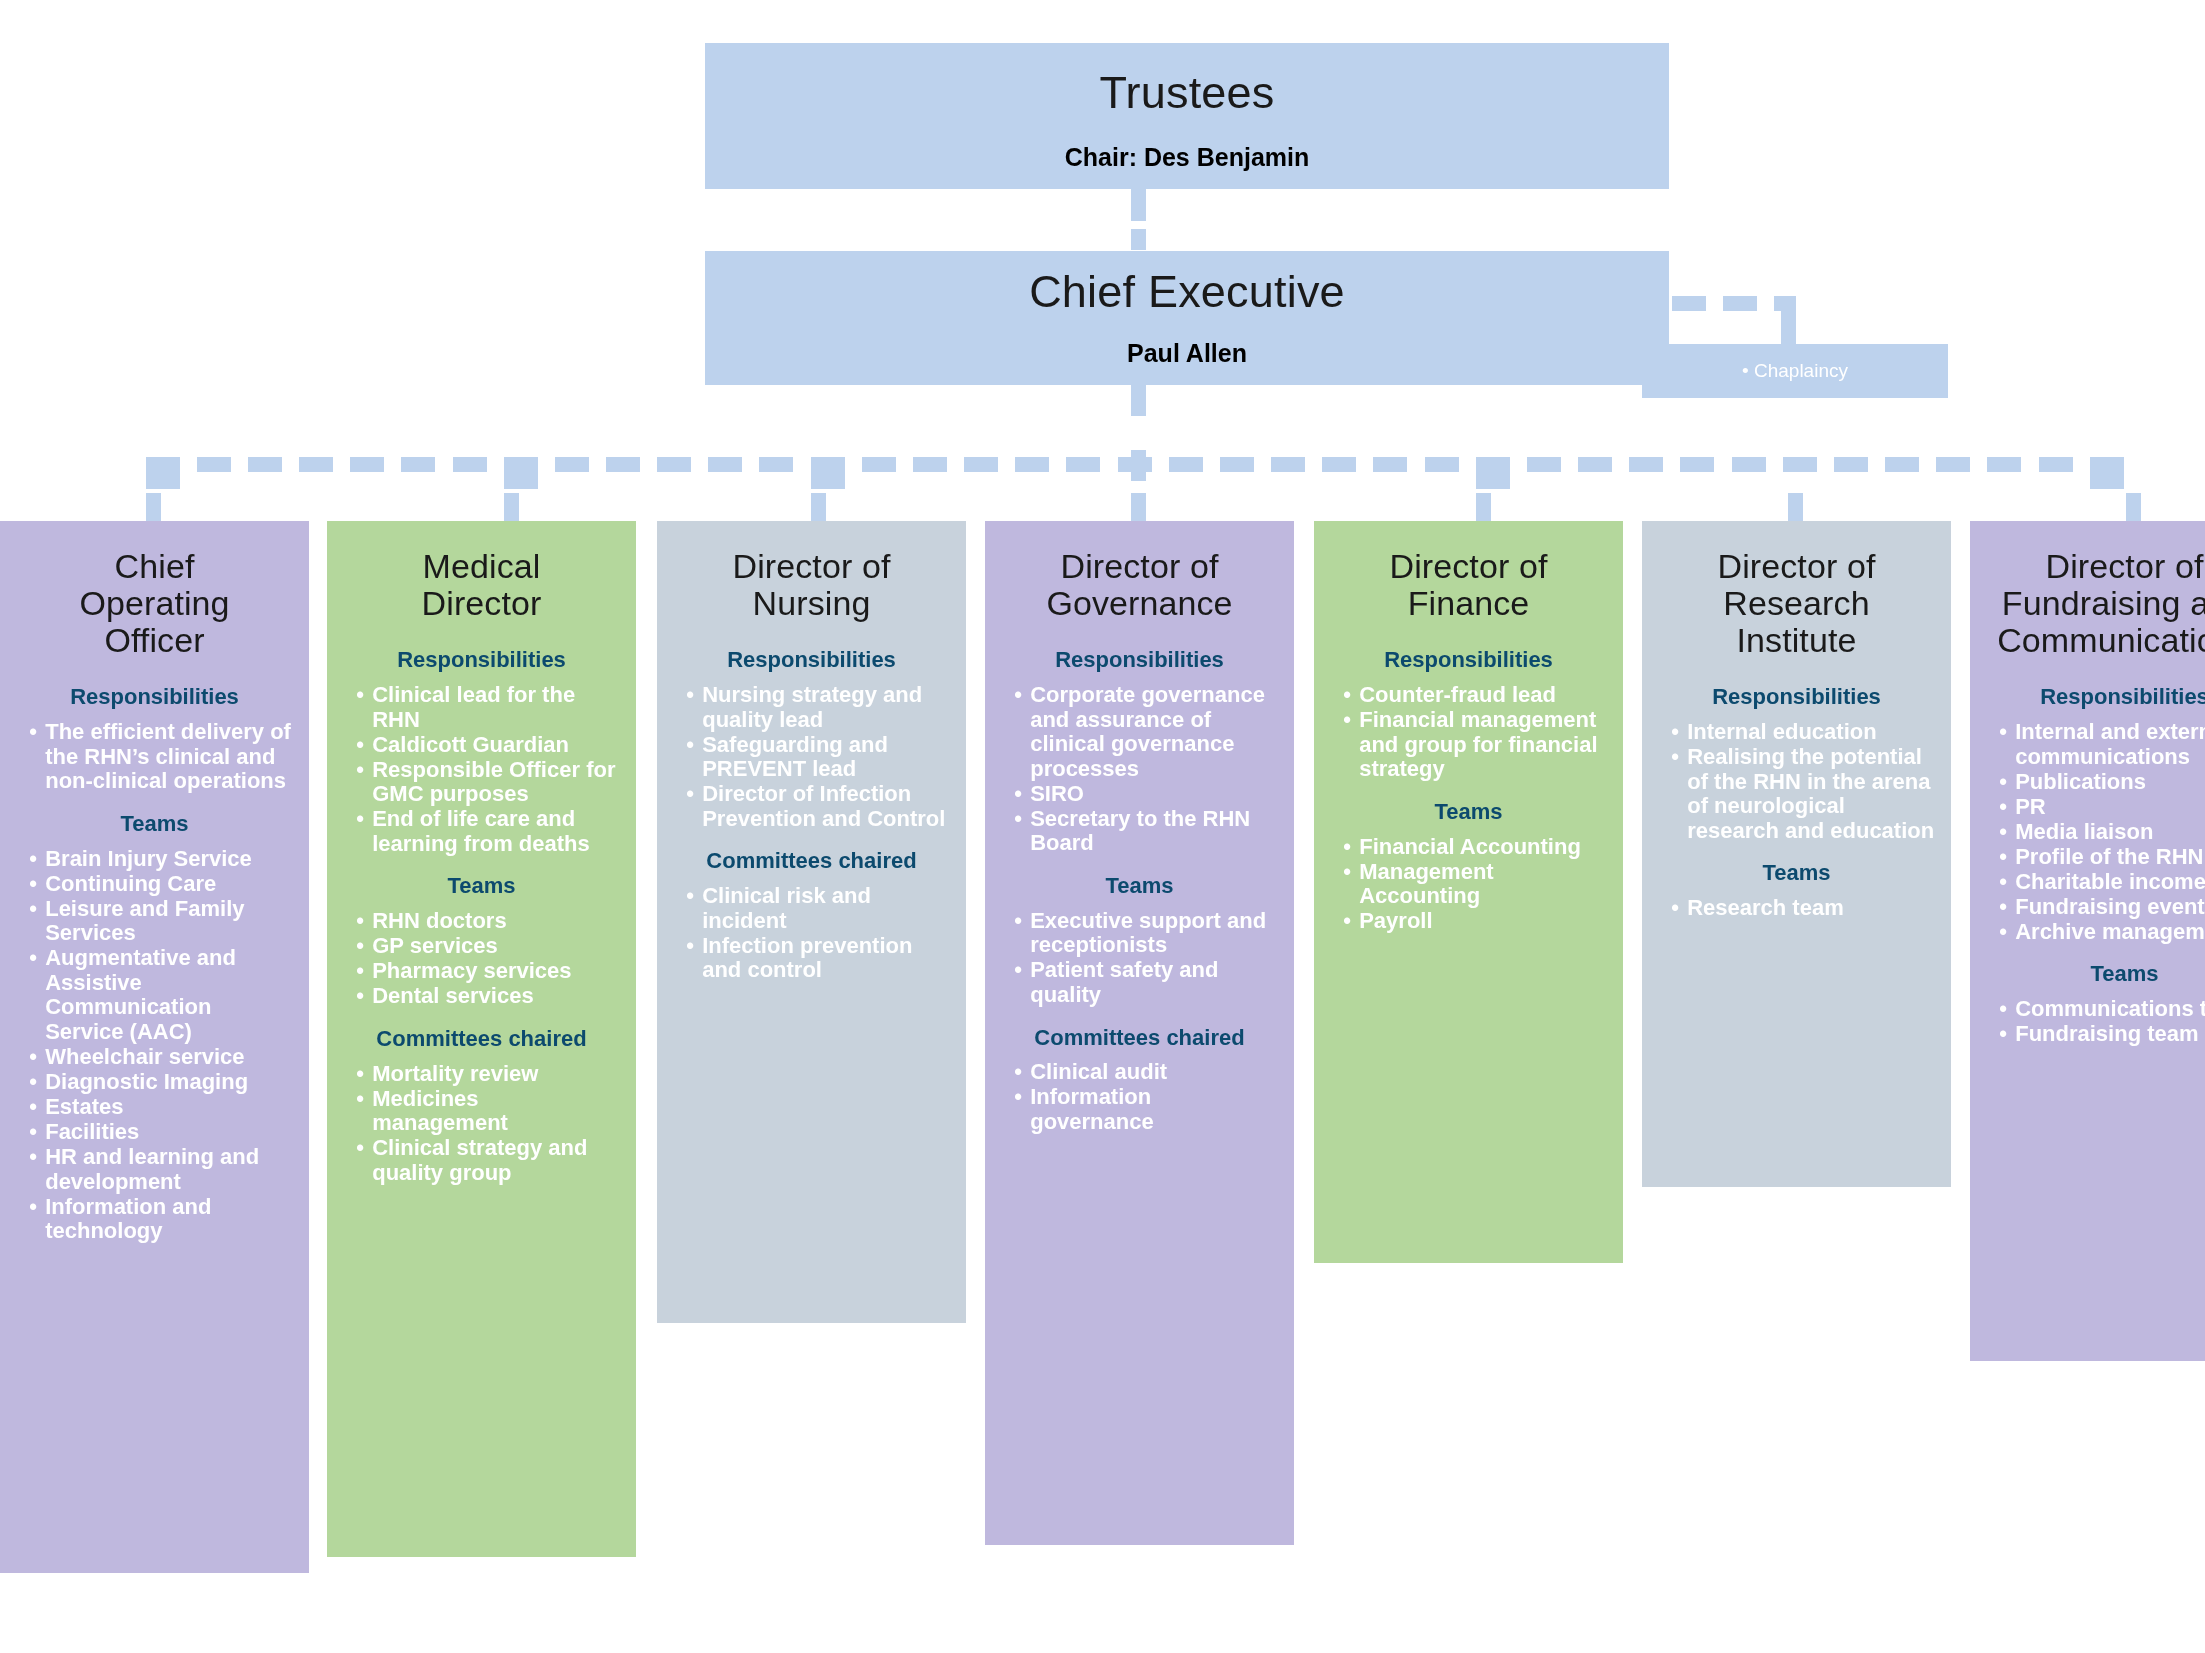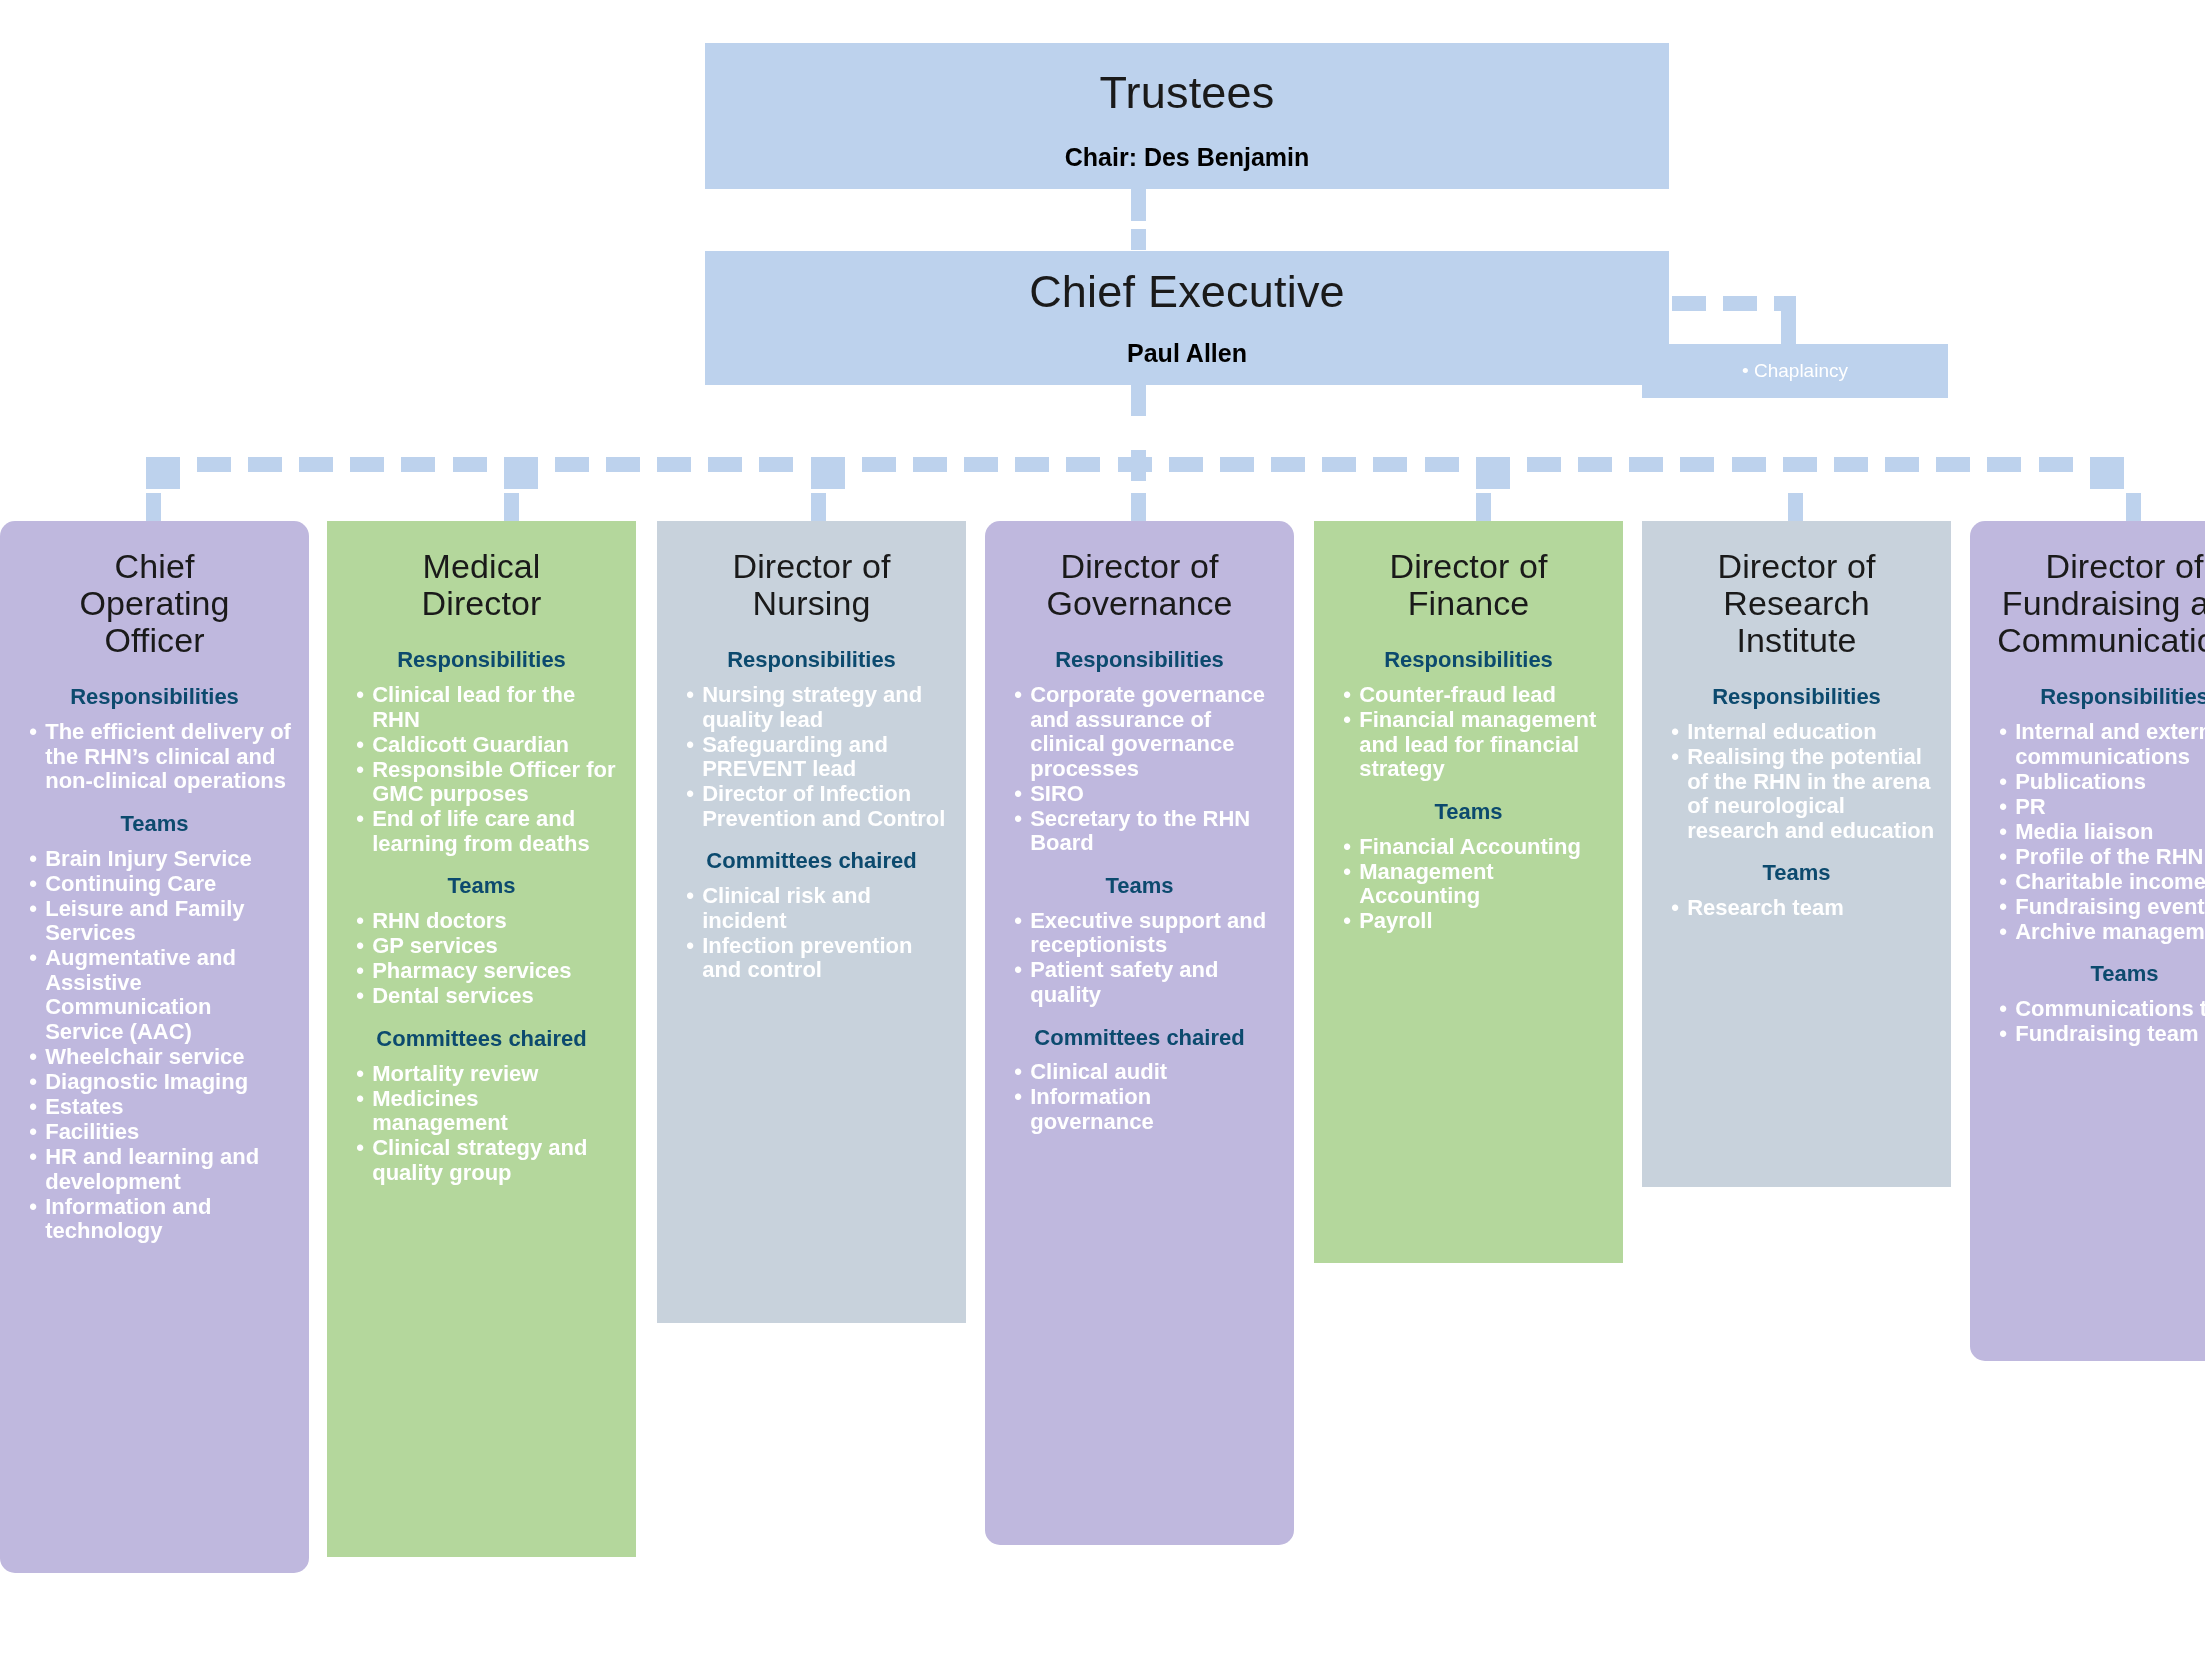--- a/index.html
+++ b/index.html
@@ -69,21 +69,21 @@
     background: #bdd2ed;
   }
 
   
   .card {
     position: absolute;
     box-sizing: border-box;
     padding: 0 16px;
     top: 521px;
   }
-  .card.purple { background: #bfb8de; border-radius: 15px; }
+  .card.purple { background: #bfb8de; }
   .card.green  { background: #b4d79c; }
   .card.grey   { background: #c8d2dc; }
 
   .card-title {
     font-size: 34px;
     font-weight: 300;
     color: #1a1a1a;
     text-align: center;
     line-height: 1.09;
     letter-spacing: 0.1px;
@@ -307,21 +307,21 @@
 </div>
 
 <div class="card green" id="card-4" style="left:1314px; width:309px; height:742px;">
   <div class="card-title">Director of
 Finance</div>
   <div class="gap-lg"></div>
   <div class="section-head">Responsibilities</div>
   <div class="gap-sm"></div>
   <ul class="blist">
       <li>Counter-fraud lead</li>
-      <li>Financial management and lead for financial strategy</li>
+      <li>Financial management and group for financial strategy</li>
     </ul>
   <div class="gap-md"></div>
   <div class="section-head">Teams</div>
   <div class="gap-sm"></div>
   <ul class="blist">
       <li>Financial Accounting</li>
       <li>Management Accounting</li>
       <li>Payroll</li>
     </ul>
 </div>

